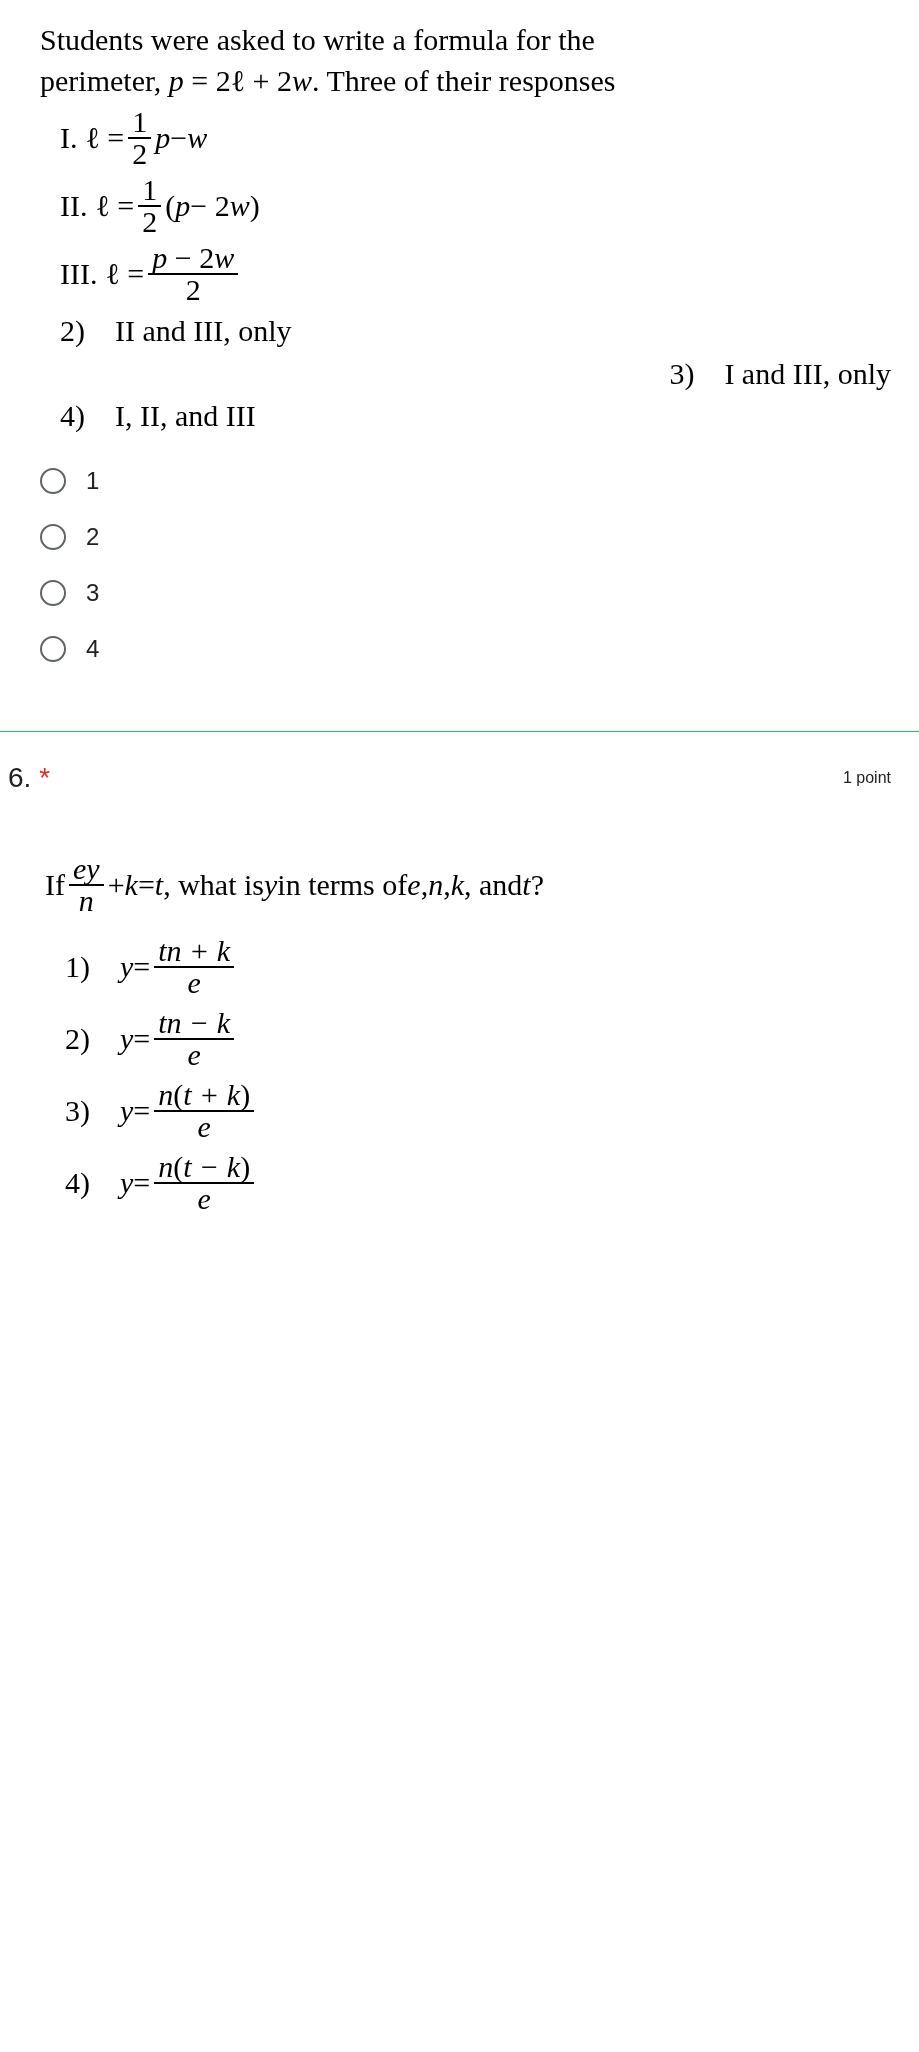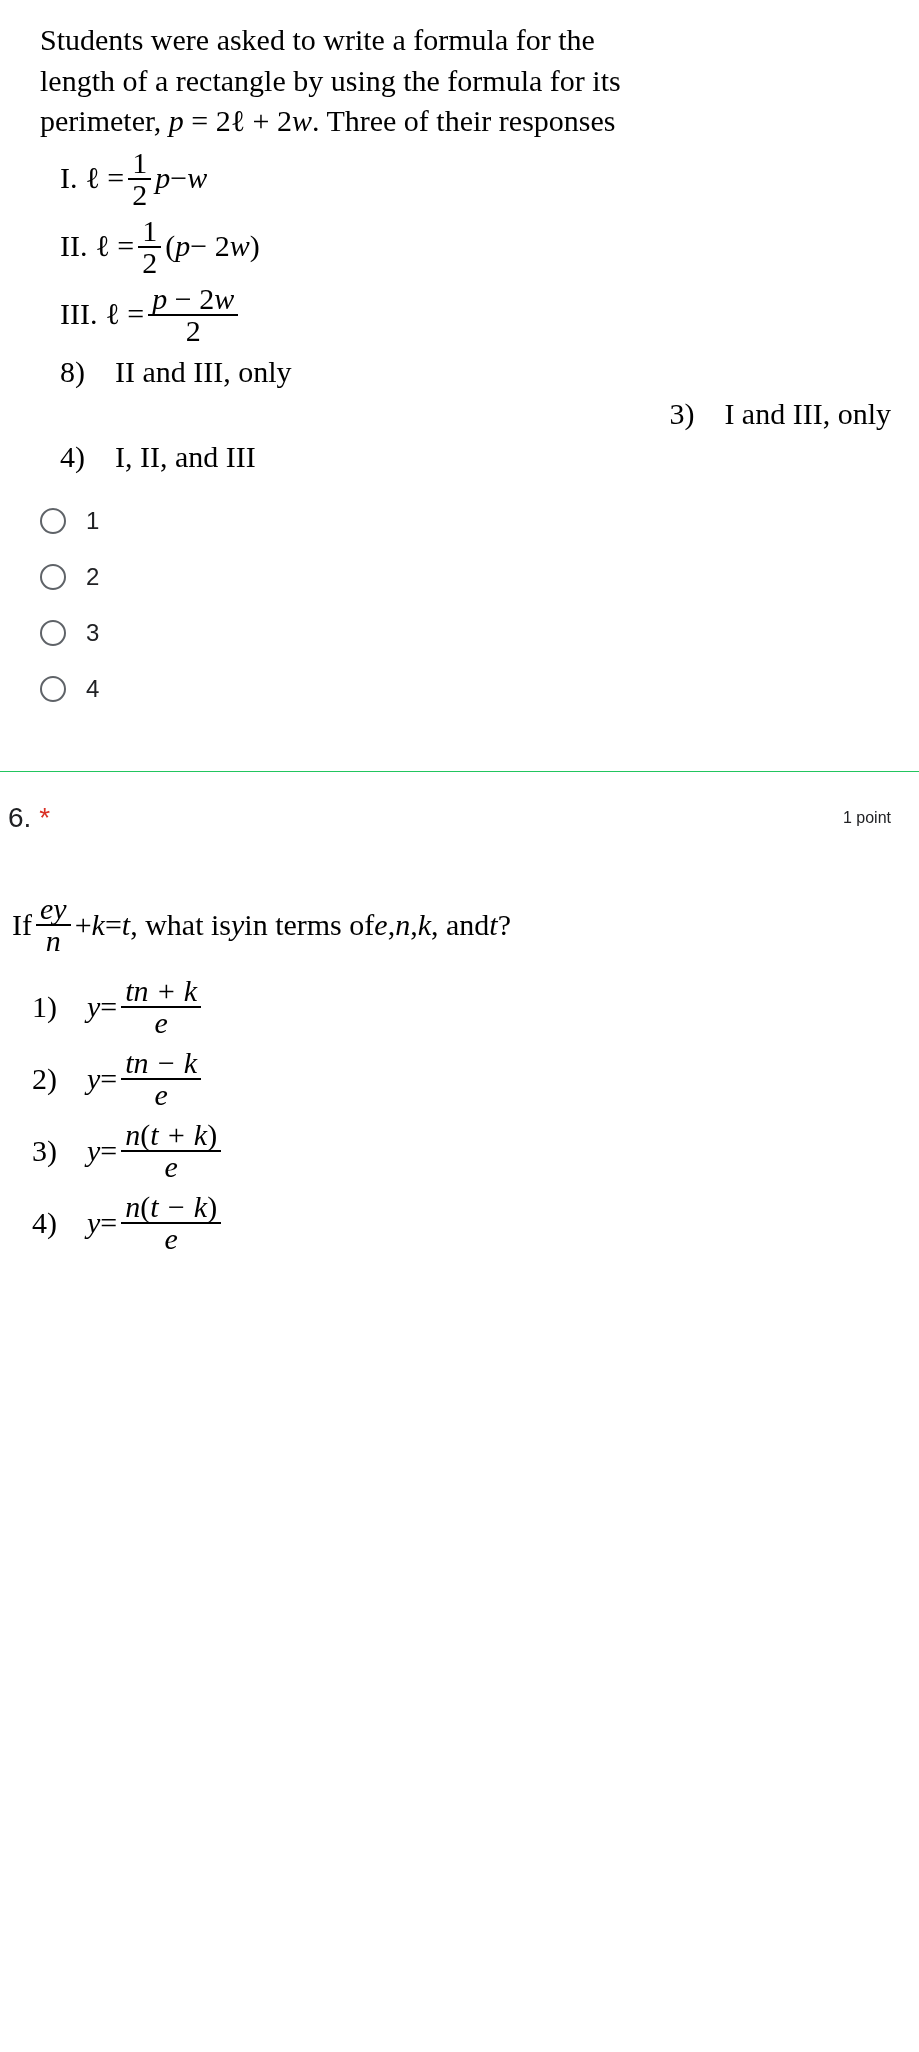--- a/index.html
+++ b/index.html
@@ -76,41 +76,41 @@
 .q6-star { color: #d93025; }
 .q6-points {
   font-size: 16px;
   color: #202124;
 }
 .q6-content {
   font-family: 'Times New Roman', Times, serif;
   font-size: 30px;
   color: #000;
   padding-left: 12px;
+  margin-left: 33px;
 }
 .q6-if-line {
   display: flex;
   align-items: center;
   margin-bottom: 20px;
 }
 .q6-opt {
   display: flex;
   align-items: center;
   margin: 10px 0;
   padding-left: 20px;
 }
 .opt-num { margin-right: 30px; }
 </style>
 </head>
 <body>
 
 <div class="question-block">
   <div class="question-image">
     <div>Students were asked to write a formula for the</div>
-    <div>length of a rectangle by using the formula for its</div>
     <div>
       <span>perimeter, </span><span class="italic">p</span><span> = 2ℓ + 2</span><span class="italic">w</span><span>.  Three of their responses</span>
     </div>
 
     <div class="formula-line">
       <span class="roman">I.</span>
       <span>ℓ =</span>
       <span class="frac">
         <span class="num">1</span>
         <span class="den">2</span>
@@ -137,21 +137,21 @@
     <div class="formula-line">
       <span class="roman">III.</span>
       <span>ℓ =</span>
       <span class="frac">
         <span class="num"><span class="italic">p</span><span> − 2</span><span class="italic">w</span></span>
         <span class="den">2</span>
       </span>
     </div>
 
     <div class="answer-list">
-      <div style="white-space:pre;">8)    II and III, only</div>
+      <div style="white-space:pre;">2)    II and III, only</div>
       <div style="white-space:pre;text-align:right;">3)    I and III, only</div>
       <div style="white-space:pre;">4)    I, II, and III</div>
     </div>
   </div>
 
   <div class="radio-group">
     <div class="radio-option">
       <div class="radio-circle"></div>
       <div class="radio-label">1</div>
     </div>

